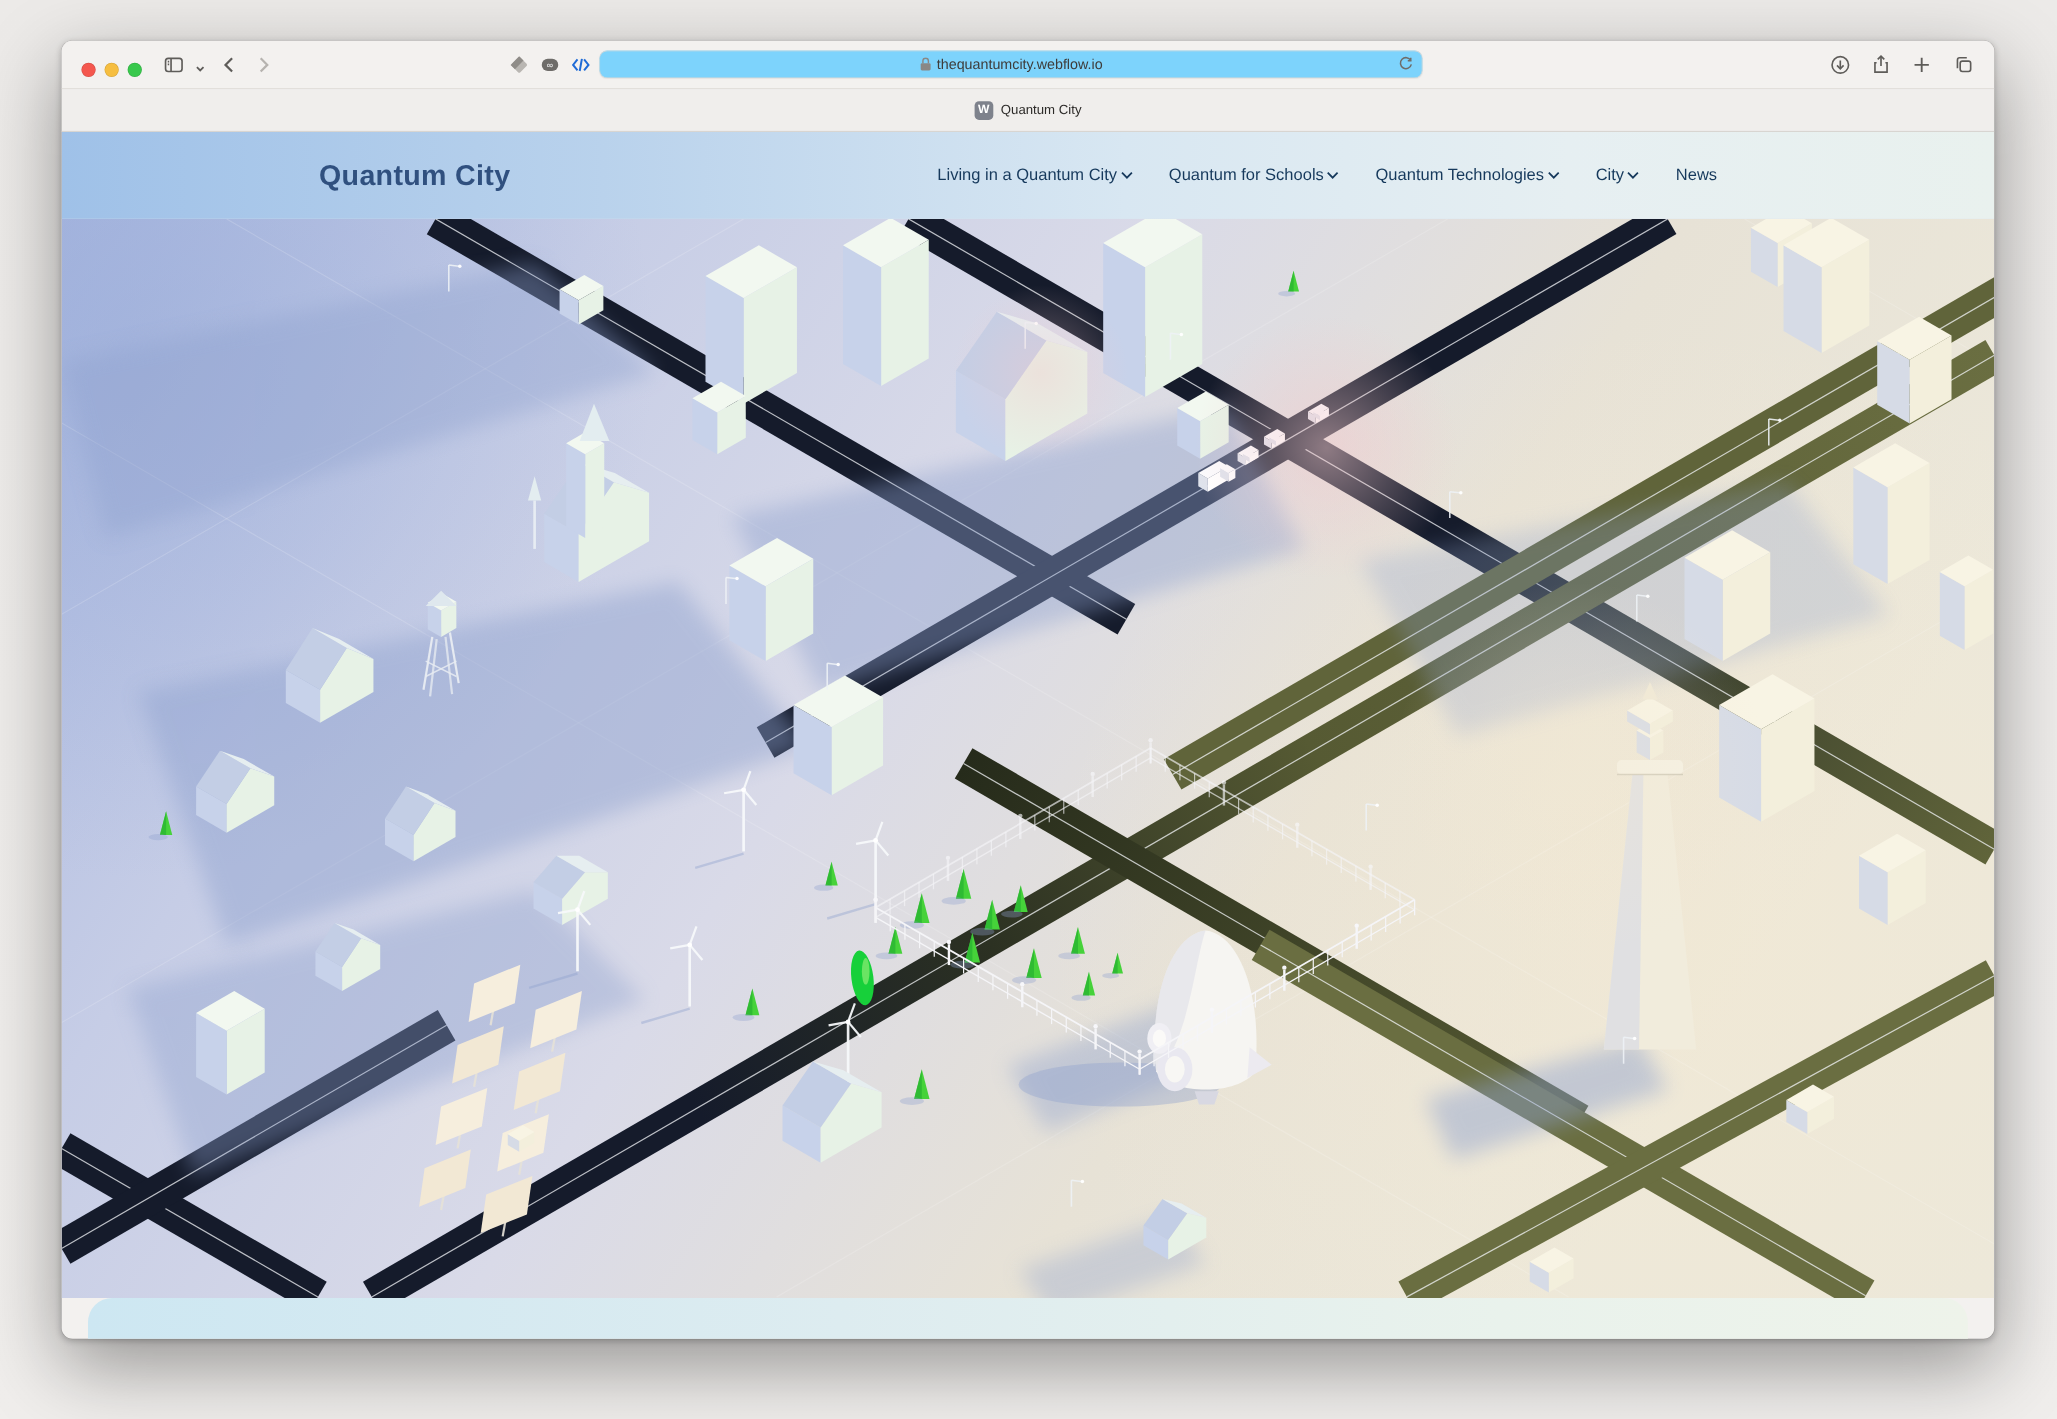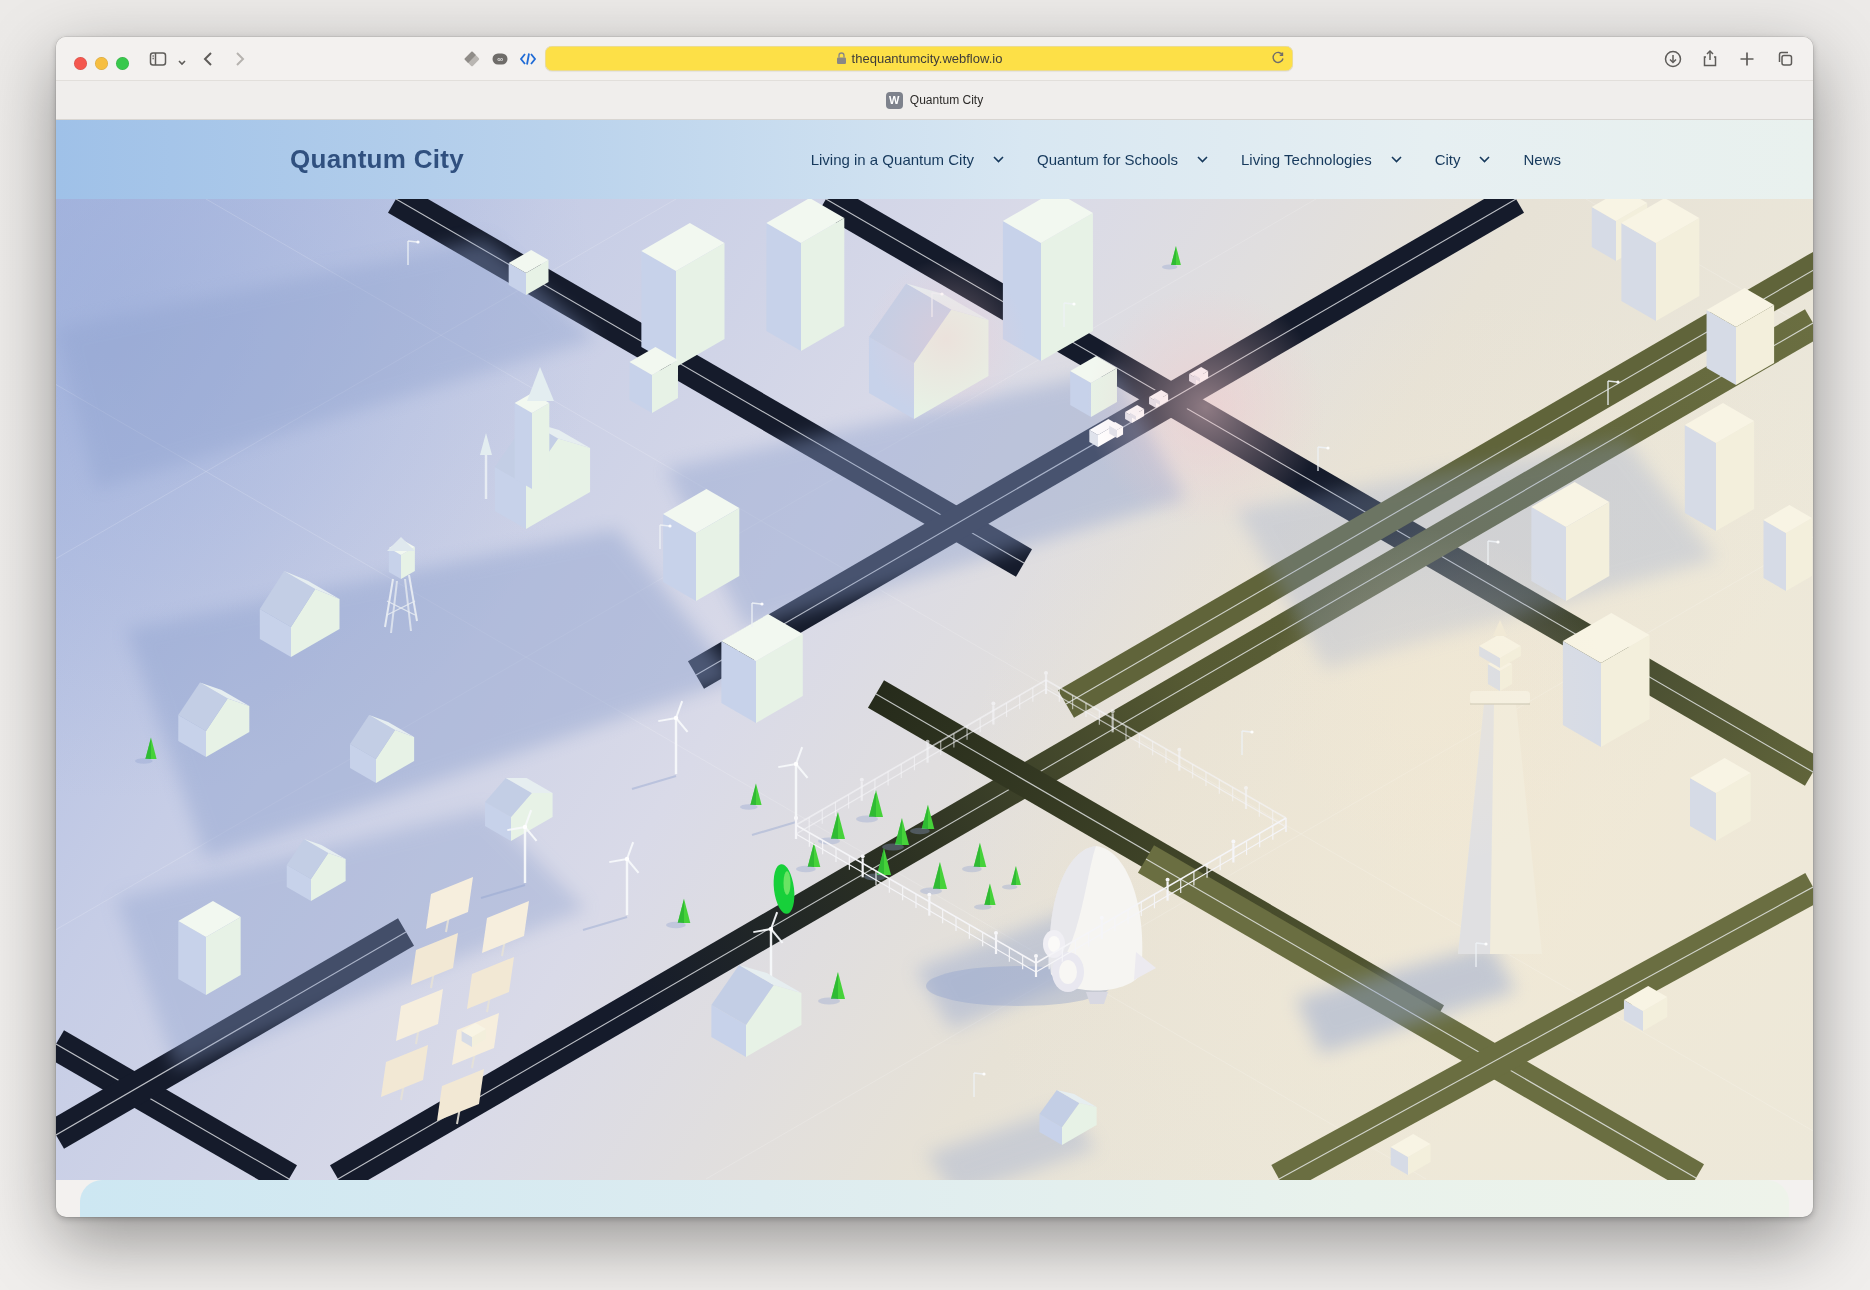--- a/index.html
+++ b/index.html
@@ -8,38 +8,38 @@
     background:#f3f1ef;box-shadow:0 2px 6px rgba(0,0,0,.22),0 24px 70px rgba(0,0,0,.38),0 0 0 .5px rgba(0,0,0,.12);}
   
   .toolbar{position:relative;height:43px;background:#f3f1ef;}
   .tl{position:absolute;top:20px;width:13px;height:13px;border-radius:50%;}
   .tl.r{left:18px;background:#f4574e;box-shadow:inset 0 0 0 .5px rgba(0,0,0,.15);}
   .tl.y{left:39px;background:#f6be40;box-shadow:inset 0 0 0 .5px rgba(0,0,0,.15);}
   .tl.g{left:60px;background:#38c84c;box-shadow:inset 0 0 0 .5px rgba(0,0,0,.15);}
   .tbicon{position:absolute;top:12px;width:20px;height:20px;color:#5e5c59;}
   .tbicon.dim{color:#b6b3af;}
   .tbicon svg{width:20px;height:20px;display:block;}
-  .urlbar{position:absolute;left:489px;top:9px;width:748px;height:25px;border-radius:7px;background:#fde047;
+  .urlbar{position:absolute;left:489px;top:9px;width:748px;height:25px;border-radius:7px;background:#7dd3fc;
     box-shadow:inset 0 0 0 .5px #dcd8d4,0 .5px 1px rgba(0,0,0,.06);display:flex;align-items:center;justify-content:center;}
   .urlbar .domain{font-size:13px;color:#3e3c3a;}
   .urlbar .lock{margin-right:5px;color:#8a8885;width:11px;height:13px;}
   .urlbar .reload{position:absolute;right:7px;top:4px;width:16px;height:16px;color:#6f6d6a;}
   
   .tabbar{position:relative;height:38px;background:#f0eeec;border-top:1px solid #e2dfdb;border-bottom:1px solid #d8d5d1;
     display:flex;align-items:center;justify-content:center;}
   .tab{display:flex;align-items:center;gap:7px;}
   .favicon{width:17px;height:17px;border-radius:4px;background:#7e828c;color:#fff;font-size:11px;font-weight:bold;
     display:flex;align-items:center;justify-content:center;}
   .tabtitle{font-size:12px;color:#2c2a28;}
   
   .siteheader{position:relative;height:79px;display:flex;align-items:center;
     background:linear-gradient(90deg,#9fc1e8 0%,#b9d2ec 28%,#d8e7f2 55%,#e6eff2 78%,#e9f1ee 100%);}
   .logo{margin-left:234px;font-size:26px;font-weight:bold;color:#30507f;letter-spacing:.3px;}
   .nav{margin-left:auto;padding-right:252px;display:flex;align-items:center;gap:33px;}
-  .navitem{display:flex;align-items:center;gap:19px;font-size:15px;font-weight:500;color:#16395c;cursor:pointer;}
+  .navitem{display:flex;align-items:center;gap:3px;font-size:15px;font-weight:500;color:#16395c;cursor:pointer;}
   .navitem svg{width:11px;height:7px;color:#16395c;}
   
   .hero{position:relative;height:981px;overflow:hidden;background:#ccd2e6;}
   .hero svg{display:block;}
   
   .nextpanel{height:39px;margin:0 24px;border-radius:22px 22px 0 0;
     background:linear-gradient(90deg,#cde7f2,#ddecf0 40%,#e9f2ec 75%,#eef3ea);}
 </style>
 </head>
 <body>
@@ -154,21 +154,21 @@
               <polyline points="1,1 5.5,5.5 10,1"></polyline>
             </svg>
         </div>
         <div class="navitem">
           <span>Quantum for Schools</span>
           <svg viewBox="0 0 11 7" fill="none" stroke="currentColor" stroke-width="1.6">
               <polyline points="1,1 5.5,5.5 10,1"></polyline>
             </svg>
         </div>
         <div class="navitem">
-          <span>Living Technologies</span>
+          <span>Quantum Technologies</span>
           <svg viewBox="0 0 11 7" fill="none" stroke="currentColor" stroke-width="1.6">
               <polyline points="1,1 5.5,5.5 10,1"></polyline>
             </svg>
         </div>
         <div class="navitem">
           <span>City</span>
           <svg viewBox="0 0 11 7" fill="none" stroke="currentColor" stroke-width="1.6">
               <polyline points="1,1 5.5,5.5 10,1"></polyline>
             </svg>
         </div>

